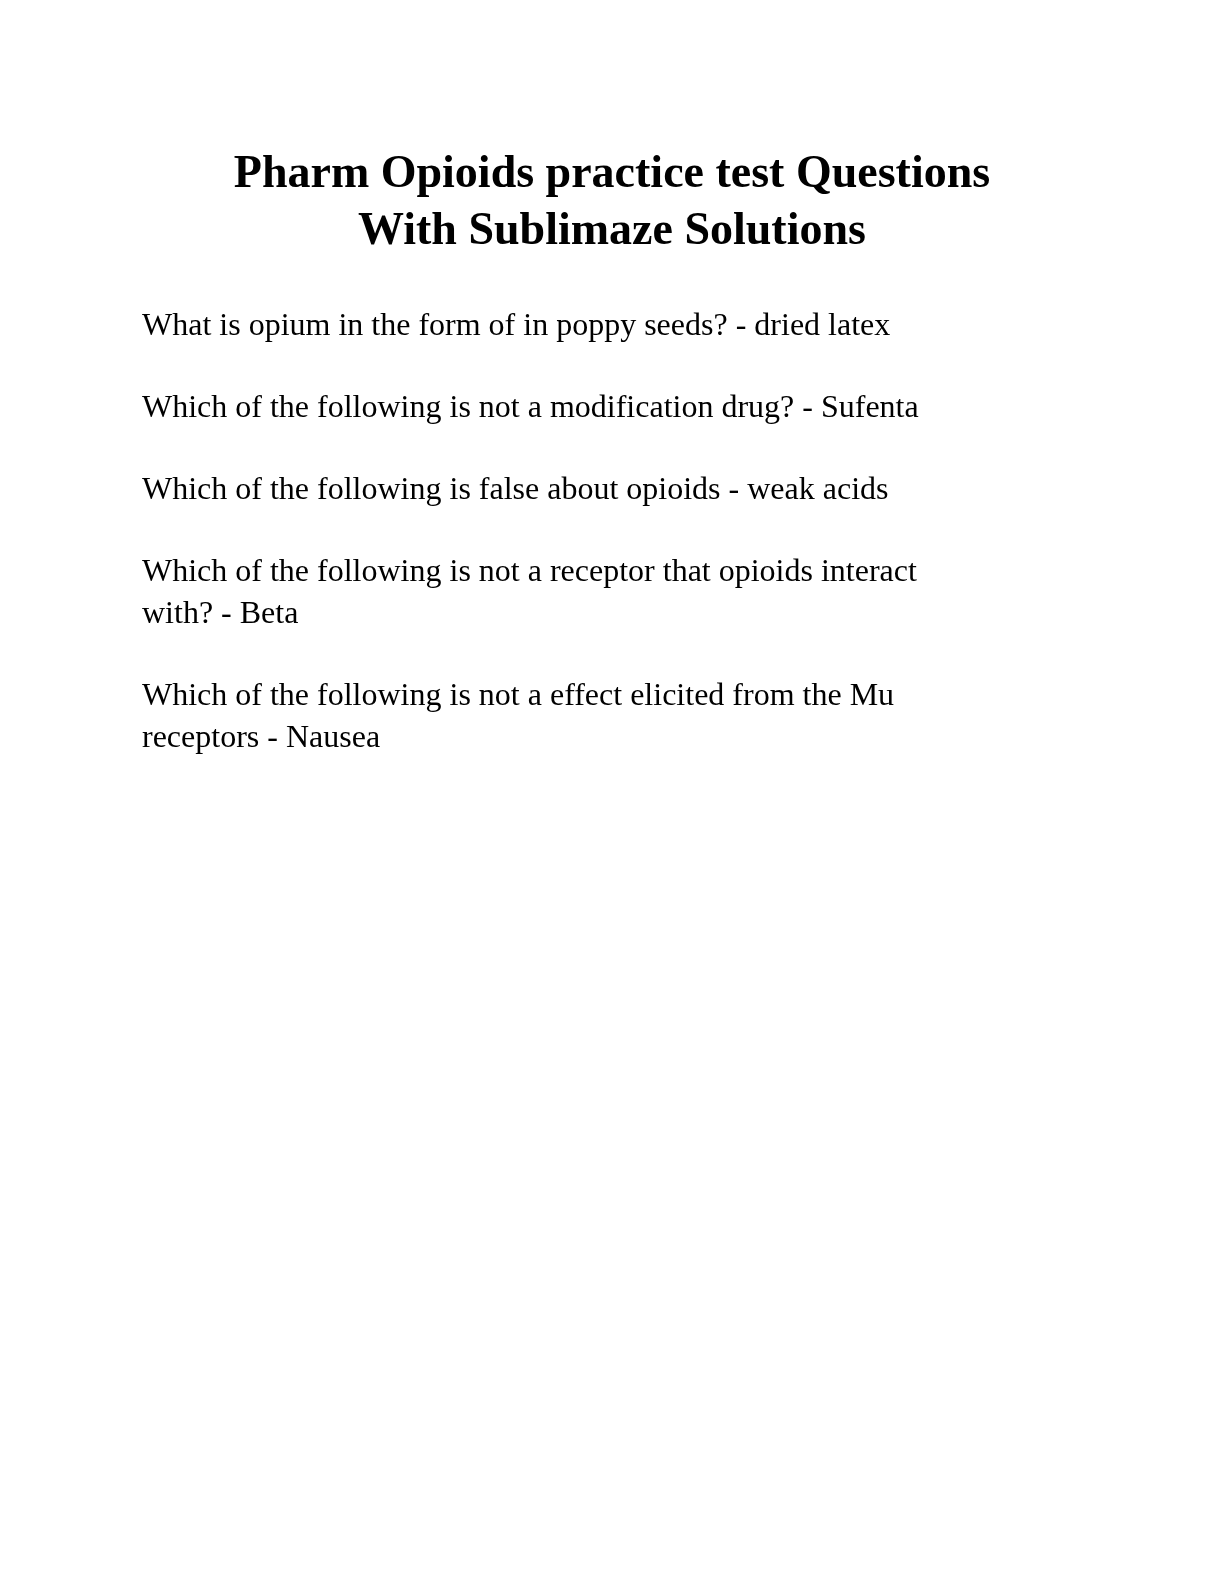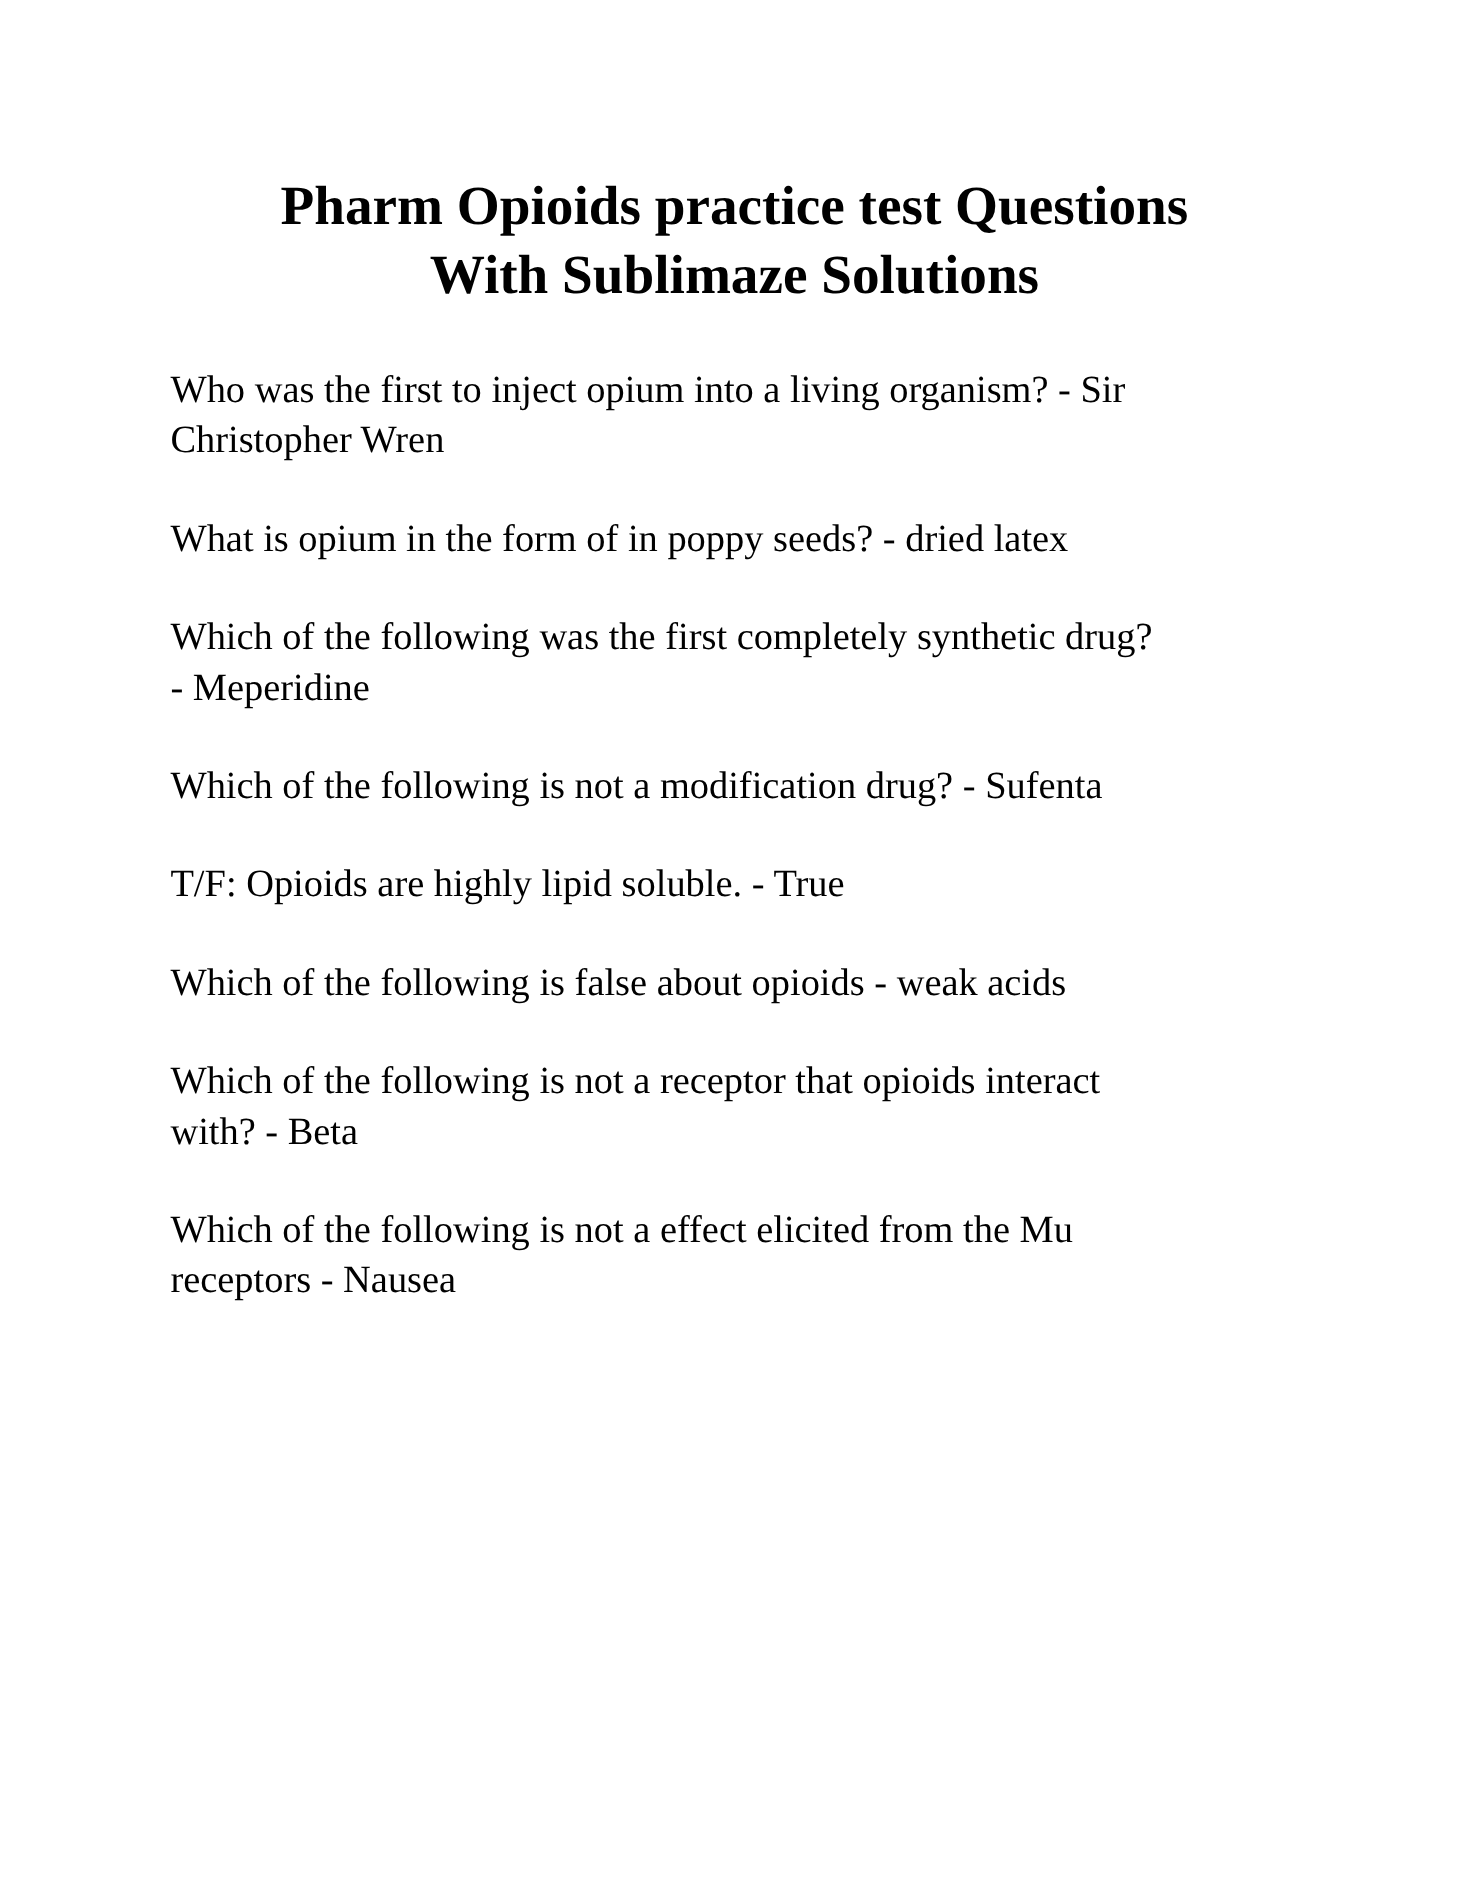--- a/index.html
+++ b/index.html
@@ -43,26 +43,21 @@
 </style>
 </head>
 <body>
 
 <div class="page">
   <h1 class="title">
     <span class="title-line">Pharm Opioids practice test Questions</span>
     <span class="title-line">With Sublimaze Solutions</span>
   </h1>
   <main class="qa-list">
-      <p class="qa-item">Who was the first to inject opium into a living organism? - Sir
-Christopher Wren</p>
       <p class="qa-item">What is opium in the form of in poppy seeds? - dried latex</p>
-      <p class="qa-item">Which of the following was the first completely synthetic drug?
-- Meperidine</p>
       <p class="qa-item">Which of the following is not a modification drug? - Sufenta</p>
-      <p class="qa-item">T/F: Opioids are highly lipid soluble. - True</p>
       <p class="qa-item">Which of the following is false about opioids - weak acids</p>
       <p class="qa-item">Which of the following is not a receptor that opioids interact
 with? - Beta</p>
       <p class="qa-item">Which of the following is not a effect elicited from the Mu
 receptors - Nausea</p>
     </main>
 </div>
 
 </body></html>

